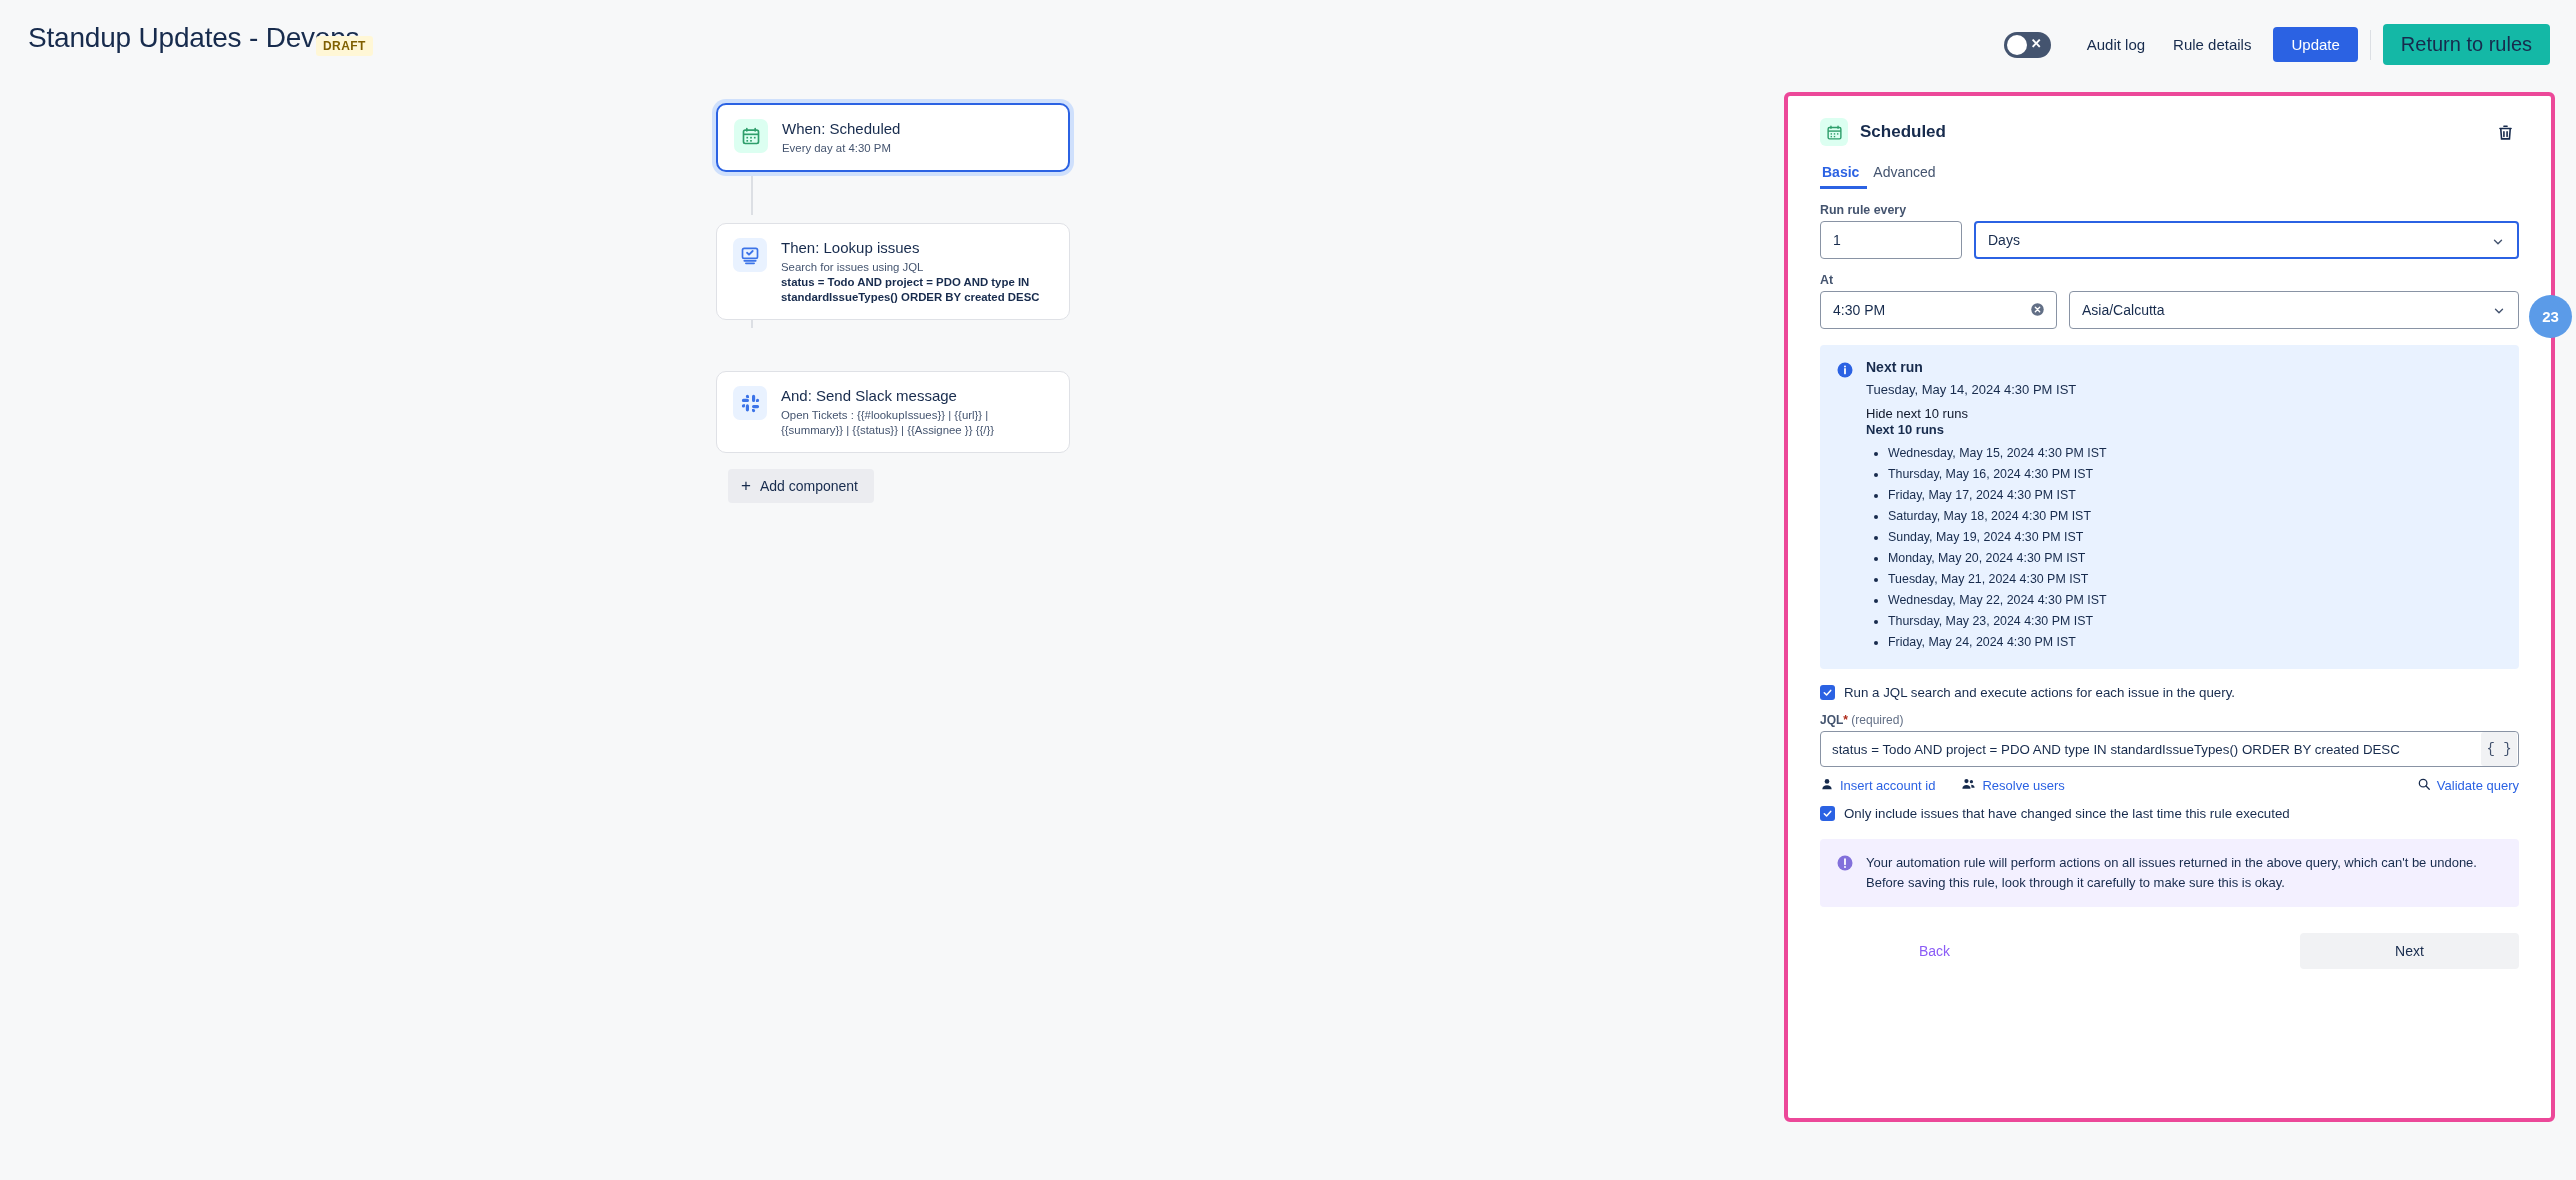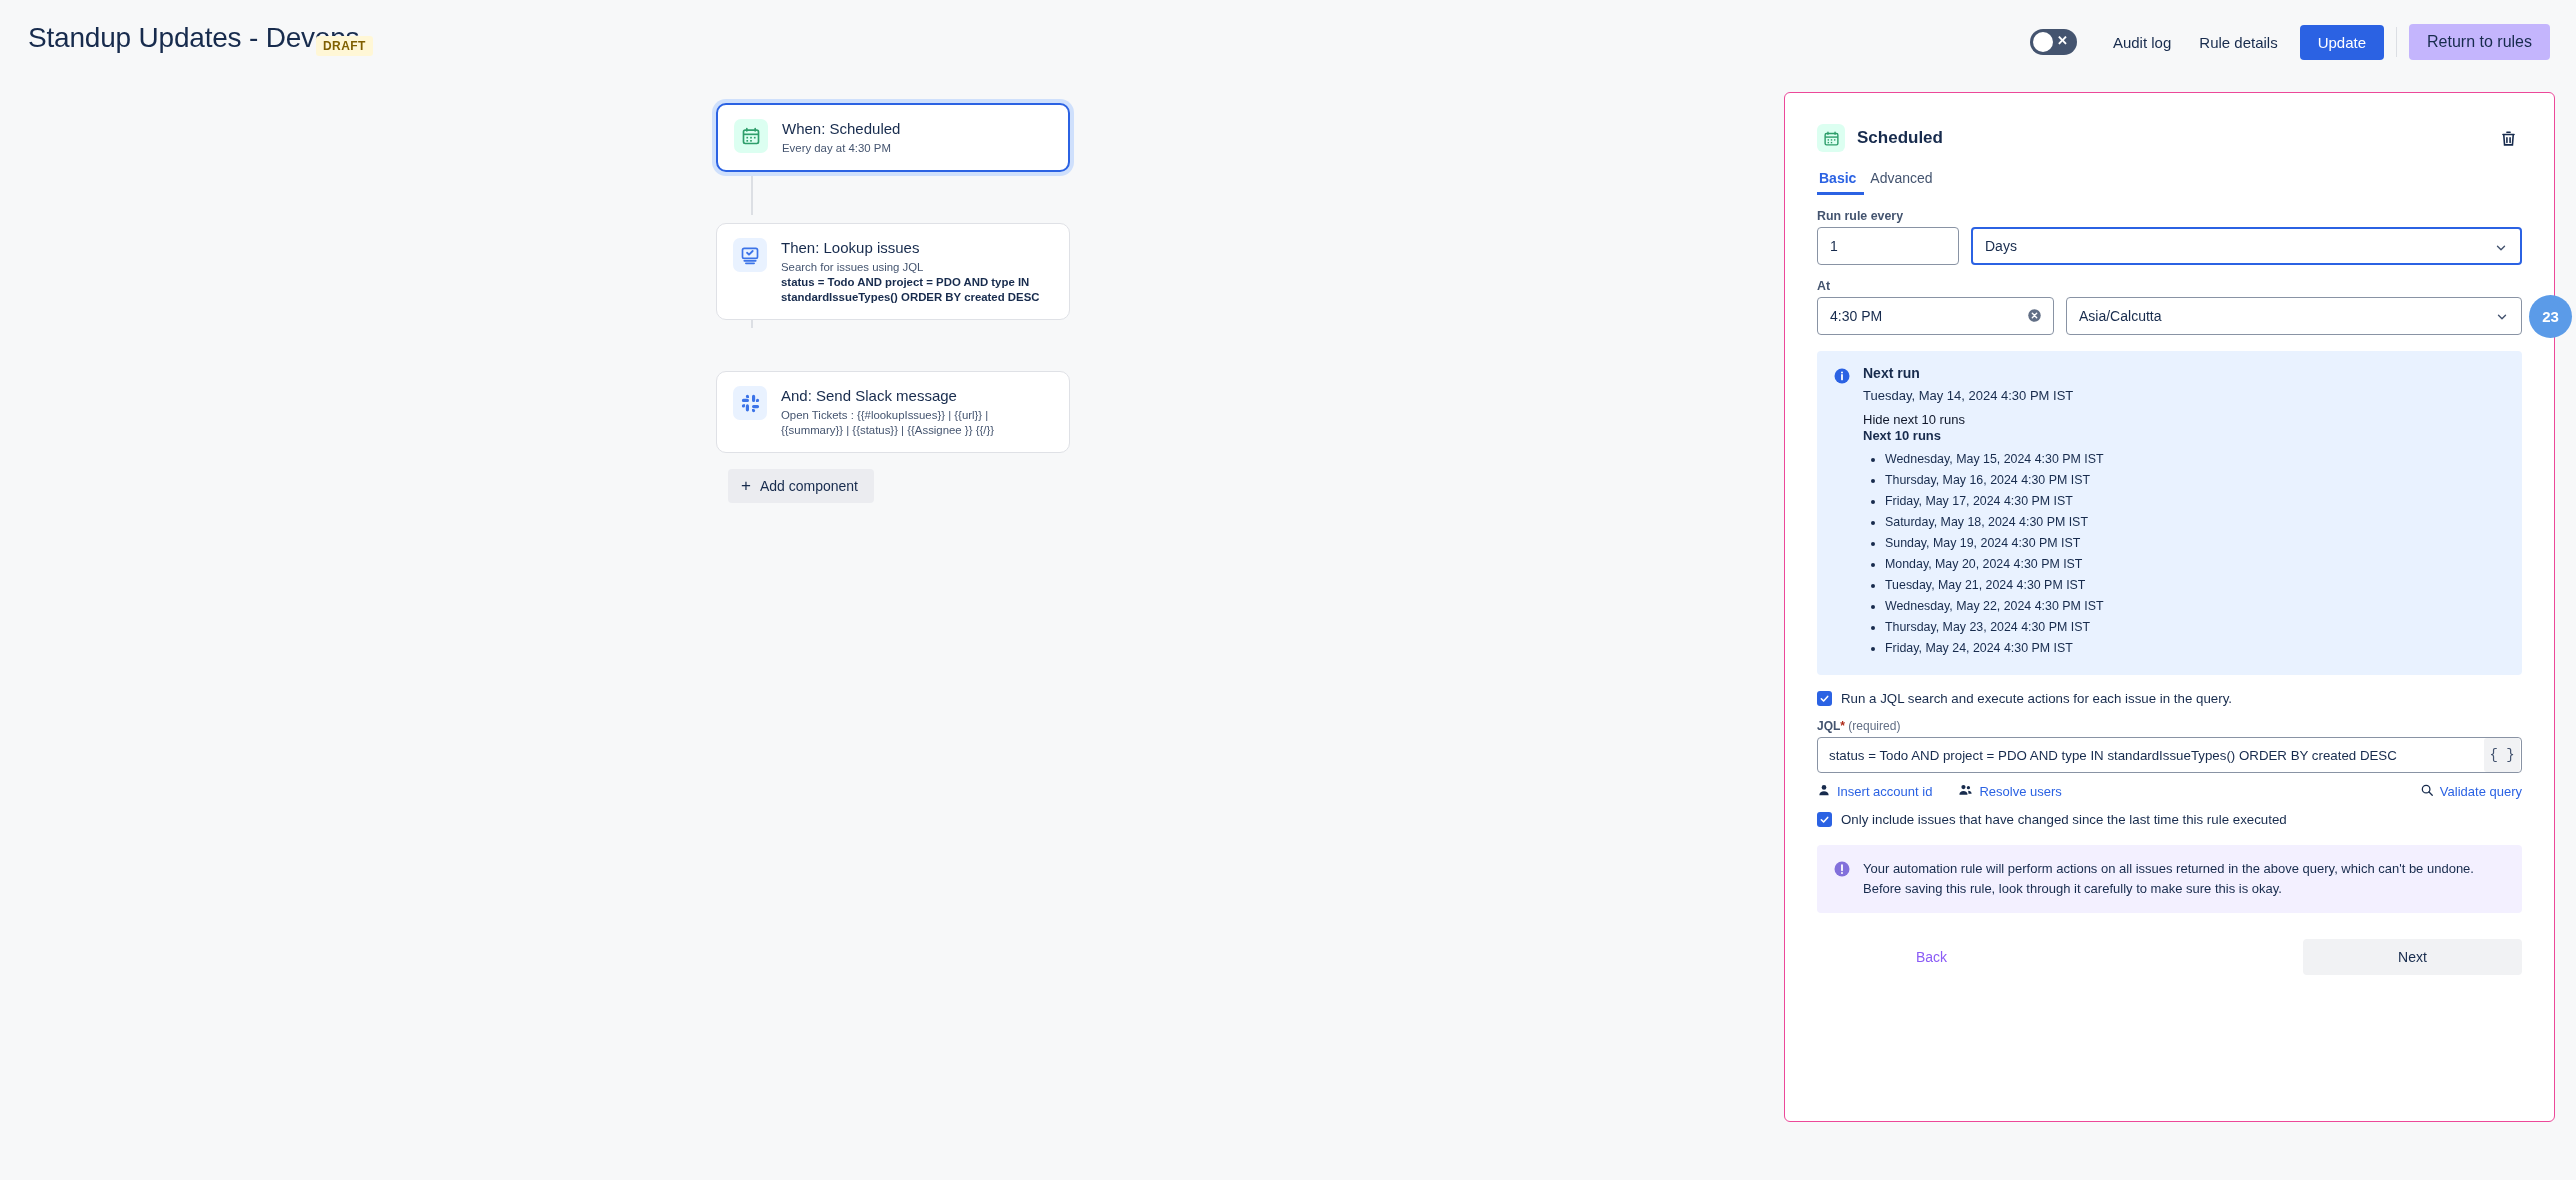--- a/index.html
+++ b/index.html
@@ -47,21 +47,21 @@
   .tb-link {
     font-size: 15px; color: #172B4D; padding: 9px 14px; border-radius: 4px;
     white-space: nowrap; font-weight: 400;
   }
   .tb-primary {
     font-size: 15px; color: #FFFFFF; background: #2B62E3; font-weight: 500;
     padding: 9px 18px; border-radius: 4px; margin-left: 8px; white-space: nowrap;
   }
   .tb-sep { width: 1px; height: 30px; background: #DCDFE4; margin: 0 12px; }
   .tb-ghost {
-    font-size: 16px; color: #172B4D; background: #c4b5fd; font-weight: 400;
+    font-size: 20px; color: #172B4D; background: #14b8a6; font-weight: 400;
     padding: 9px 18px; border-radius: 4px; white-space: nowrap; text-align: right;
   }
 
   
   .chain { position: absolute; left: 716px; top: 103px; width: 366px; }
   .chain-connector {
     position: absolute; left: 35px; width: 2px; background: #DCDFE4;
   }
   .rule-card {
     position: relative; width: 354px; background: #FFFFFF;
@@ -86,22 +86,22 @@
     margin-left: 12px; margin-top: 16px;
     display: inline-flex; align-items: center; gap: 9px;
     background: #EBECF0; border-radius: 4px; padding: 9px 16px 9px 13px;
     font-size: 14px; color: #172B4D;
   }
   .plus-ico { font-size: 17px; line-height: 14px; color: #172B4D; font-weight: 400; }
 
   
   .panel {
     position: absolute; left: 1784px; top: 92px; width: 771px; height: 1030px;
-    background: #FFFFFF; border: 1px solid #ec4899; border-radius: 6px;
-    padding: 9px 32px;
+    background: #FFFFFF; border: 4px solid #ec4899; border-radius: 6px;
+    padding: 0 32px;
   }
   .panel-head { display: flex; align-items: center; padding-top: 22px; }
   .panel-head .rule-icon { width: 28px; height: 28px; border-radius: 6px; }
   .panel-title { font-size: 17px; font-weight: 600; margin-left: 12px; color: #172B4D; }
   .trash-btn {
     margin-left: auto; width: 28px; height: 28px;
     display: flex; align-items: center; justify-content: center;
   }
   .panel-desc {
     margin-top: 14px; font-size: 13.3px; line-height: 20px; color: #172B4D; max-width: 704px;

